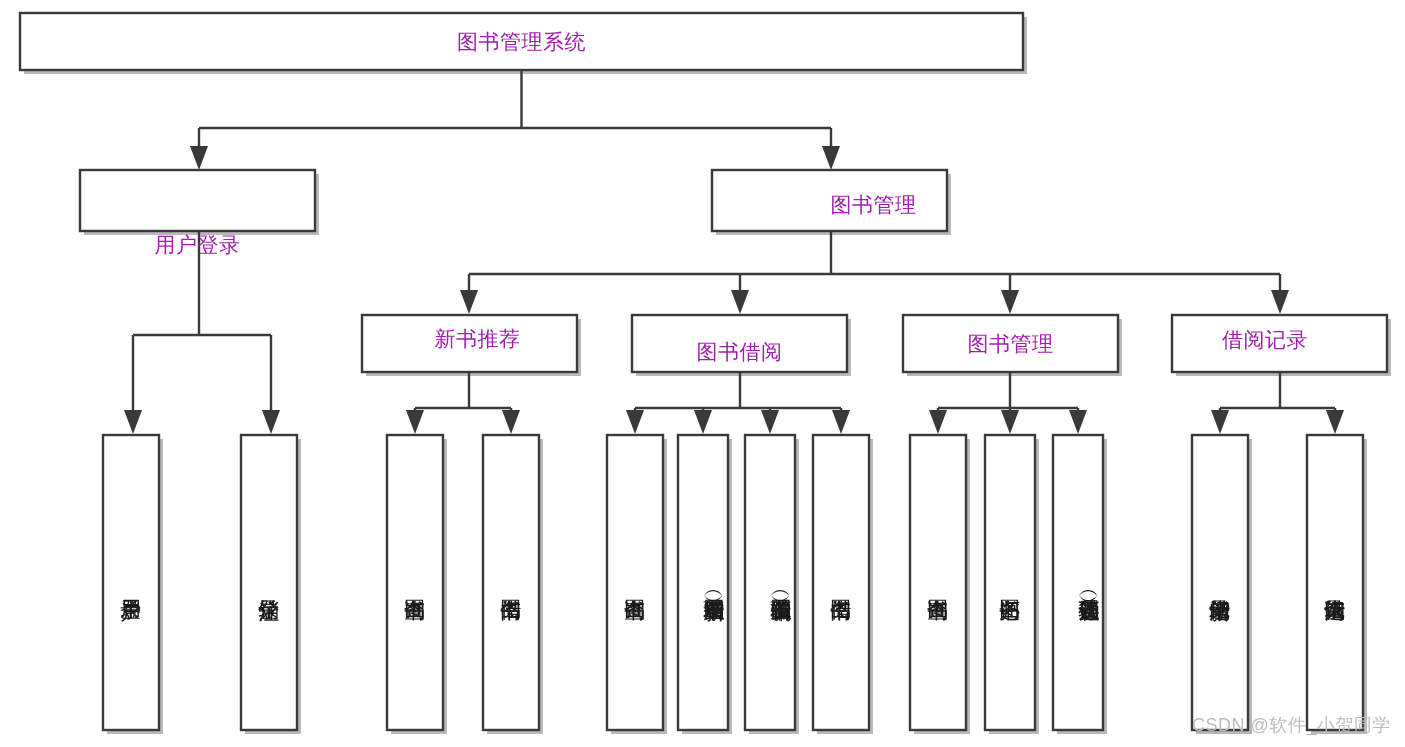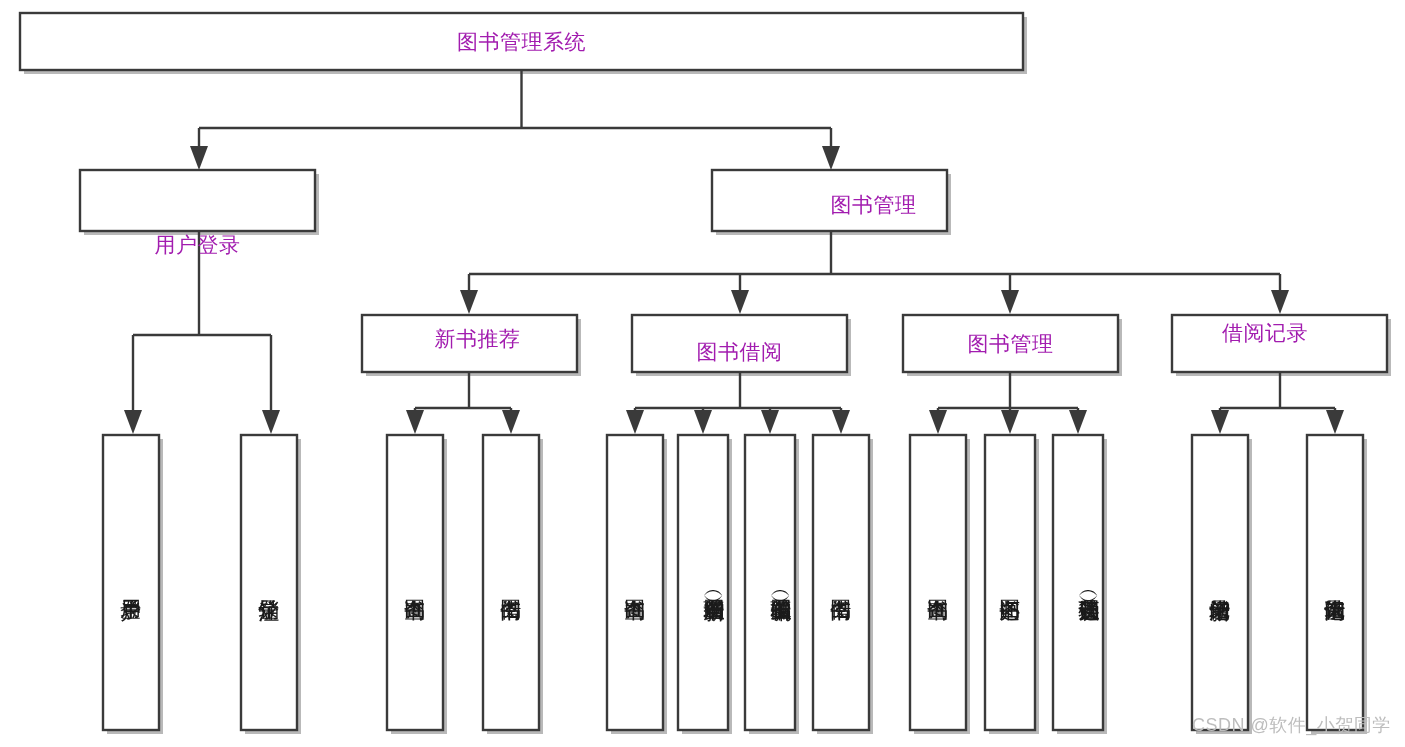--- a/index.html
+++ b/index.html
@@ -256,21 +256,21 @@
   </svg>
 
   <div class="node-label-h" style="left:20px; top:13px; width:1003px; height:57px;">图书管理系统</div>
 
   <div class="node-label-h" style="left:80px; top:170px; width:235px; height:61px;margin-top:44px;">用户登录</div>
   <div class="node-label-h" style="left:712px; top:174px; width:235px; height:61px;padding-left:44px;">图书管理</div>
 
   <div class="node-label-h" style="left:362px; top:315px; width:215px; height:48px;margin-left:8px;">新书推荐</div>
   <div class="node-label-h" style="left:632px; top:315px; width:215px; height:74px;">图书借阅</div>
   <div class="node-label-h" style="left:903px; top:315px; width:215px; height:57px;">图书管理</div>
-  <div class="node-label-h" style="left:1172px; top:304px; width:186px; height:57px;">借阅记录</div>
+  <div class="node-label-h" style="left:1172px; top:311px; width:186px; height:57px;">借阅记录</div>
 
   <div class="node-label-v" style="left:103px; top:435px; width:56px; height:295px;">用户登录</div>
   <div class="node-label-v" style="left:241px; top:435px; width:56px; height:295px;">注销登录</div>
 
   <div class="node-label-v" style="left:387px; top:435px; width:56px; height:295px;">查询图书</div>
   <div class="node-label-v" style="left:483px; top:435px; width:56px; height:295px;">借阅图书</div>
 
   <div class="node-label-v" style="left:607px; top:435px; width:56px; height:295px;">查询图书</div>
   <div class="node-label-v" style="left:678px; top:435px; width:50px; height:295px; align-items:flex-start;">新增图书（管理员）</div>
   <div class="node-label-v" style="left:745px; top:435px; width:50px; height:295px; align-items:flex-start;">编辑图书（管理员）</div>

